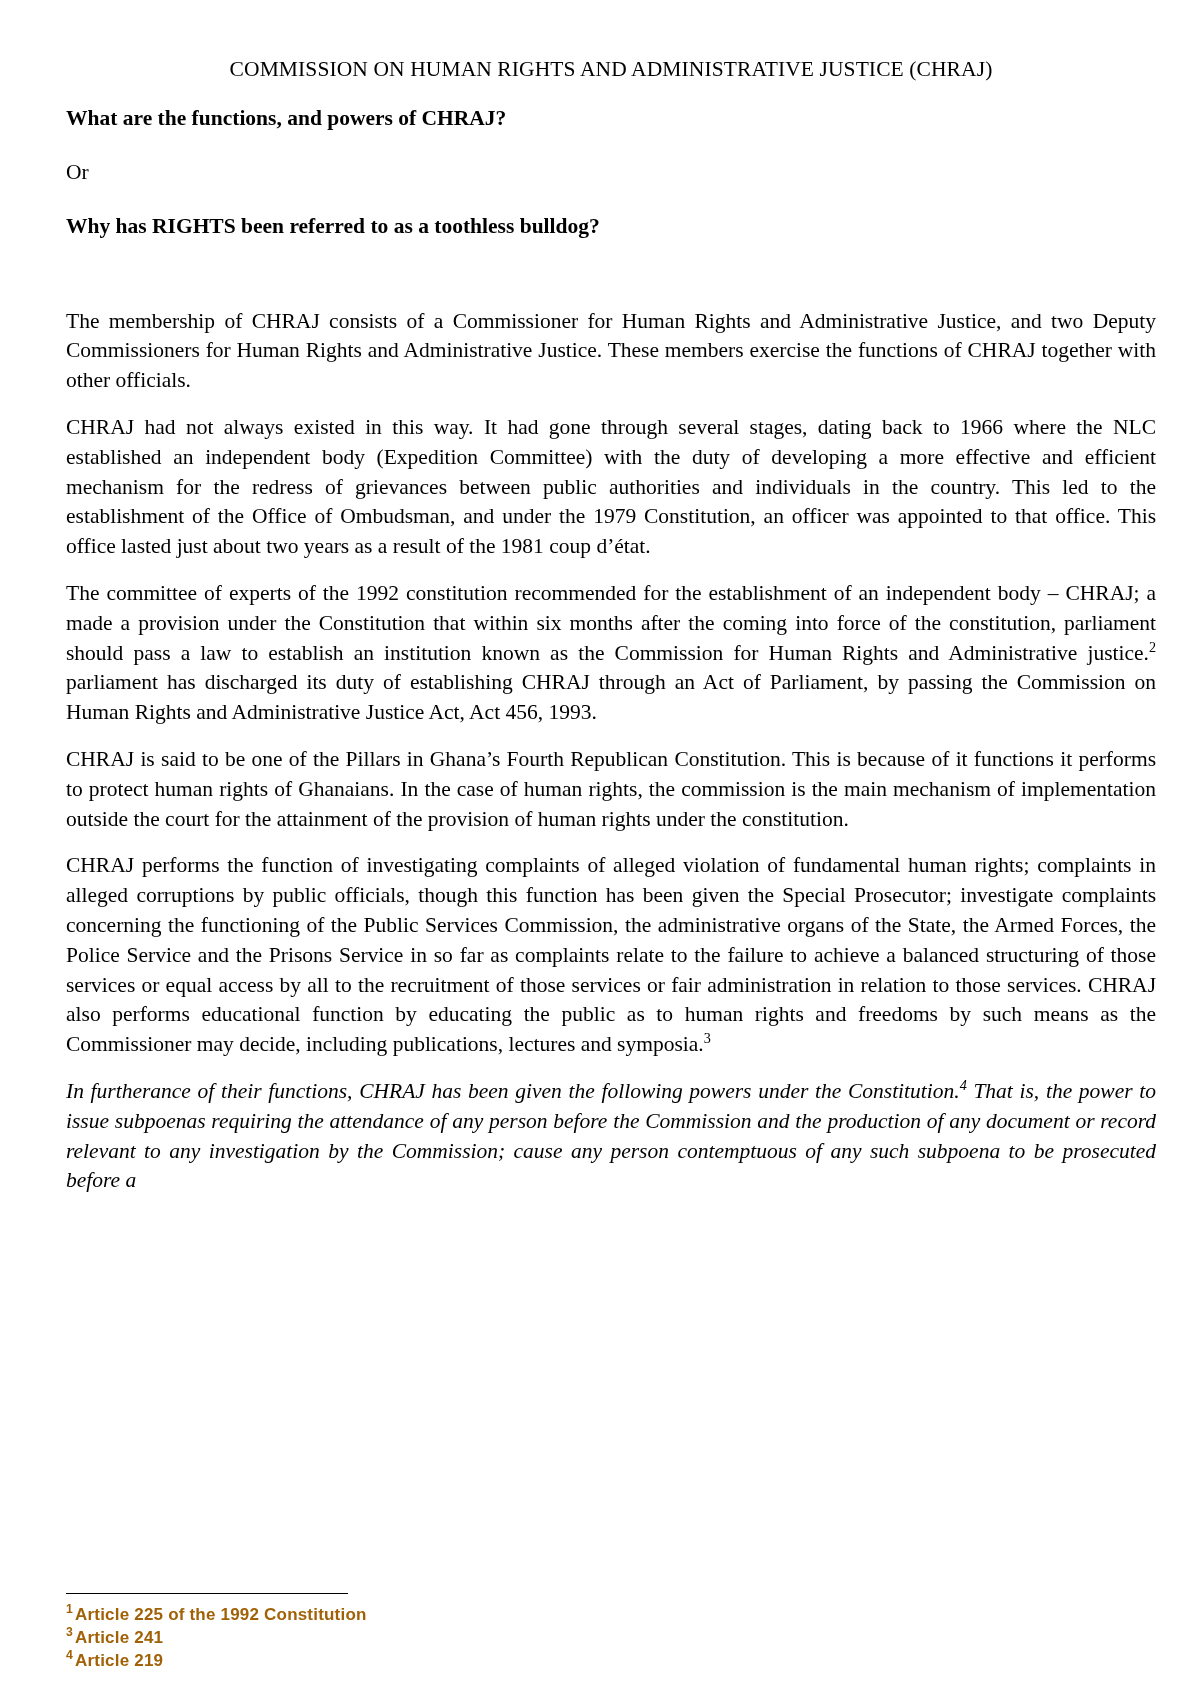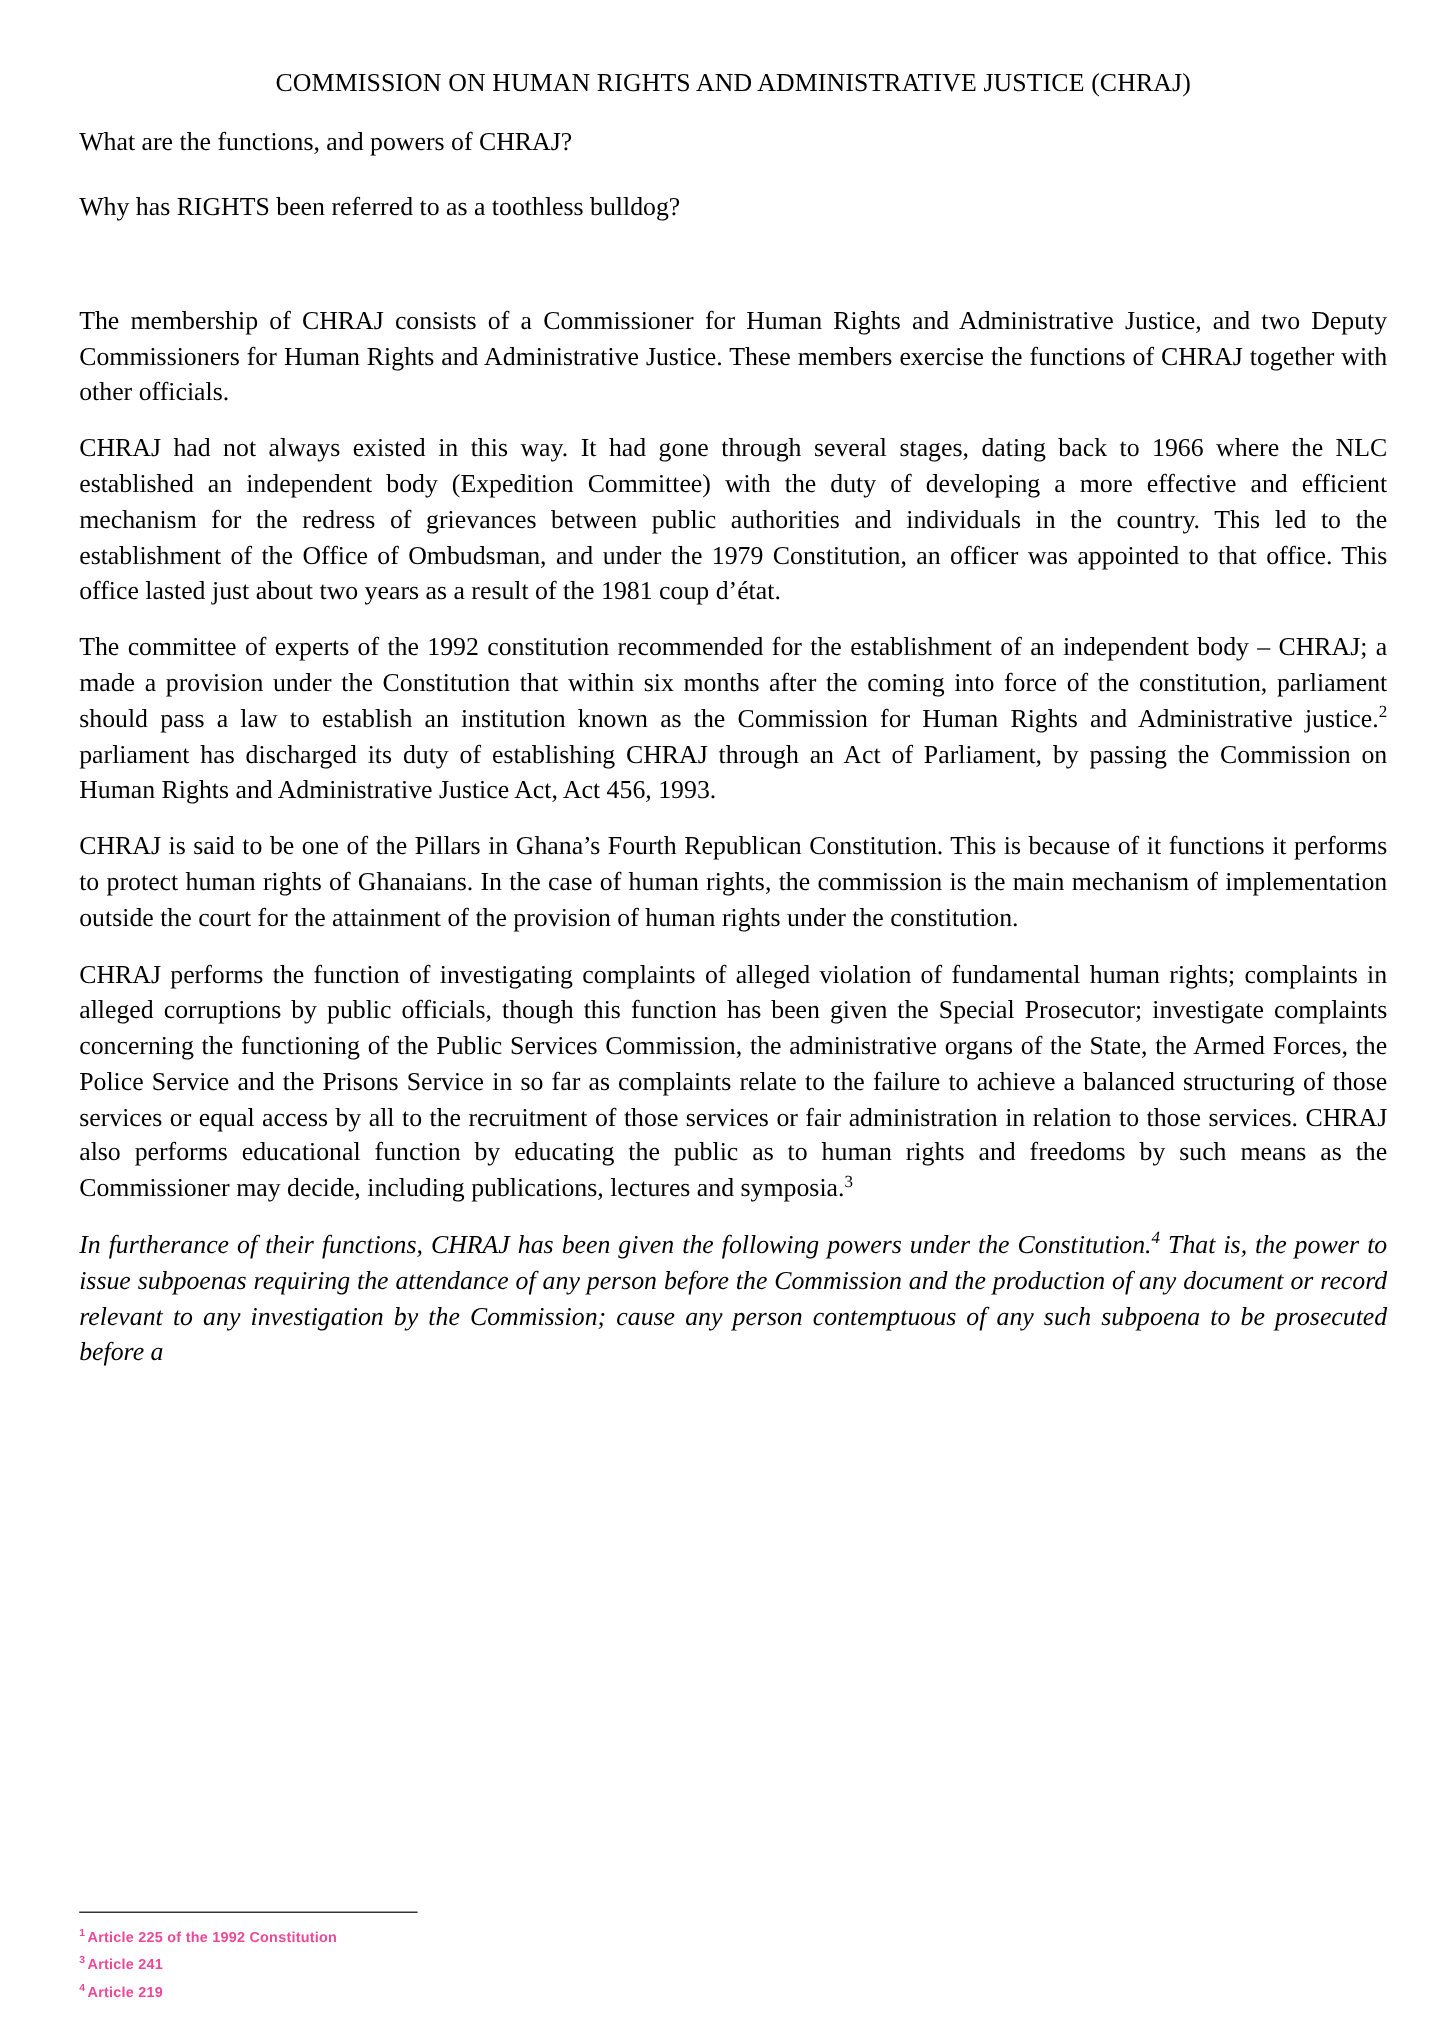--- a/index.html
+++ b/index.html
@@ -20,21 +20,21 @@
   }
   .doc-title {
     text-align: center;
     font-size: 21.5px;
     line-height: 1.25;
     letter-spacing: 0.1px;
     margin: 0 0 22px 0;
     white-space: nowrap;
   }
   .q-heading {
-    font-weight: normal;
+    font-weight: bold;
     font-size: 21.5px;
     line-height: 1.3;
     margin: 12px 0 26px 0;
   }
   .q-plain {
     font-size: 21.5px;
     line-height: 1.3;
     margin: 0 0 26px 0;
   }
   .spacer-gap {
@@ -65,41 +65,42 @@
   }
   .footnote-rule {
     width: 282px;
     height: 0;
     border-top: 1.4px solid #000000;
     margin: 0 0 9px 0;
   }
   .footnote-item {
     font-family: "Liberation Sans", "DejaVu Sans", sans-serif;
     font-weight: bold;
-    font-size: 12px;
+    font-size: 17px;
     line-height: 23px;
     letter-spacing: 0.2px;
-    color: #ec4899;
+    color: #a16207;
   }
   .footnote-item sup {
     font-size: 0.72em;
     vertical-align: super;
     line-height: 0;
     margin-right: 2px;
   }
 </style>
 </head>
 <body>
 
 <div class="page">
 
   <div class="doc-title">COMMISSION ON HUMAN RIGHTS AND ADMINISTRATIVE JUSTICE (CHRAJ)</div>
 
   <div class="q-heading">What are the functions, and powers of CHRAJ?</div>
 
+  <div class="q-plain">Or</div>
 
   <div class="q-heading">Why has RIGHTS been referred to as a toothless bulldog?</div>
 
   <div class="spacer-gap"></div>
 
 
   <p class="body-par"><span>The membership of CHRAJ consists of a Commissioner for Human Rights and Administrative Justice, and two Deputy Commissioners for Human Rights and Administrative Justice. These members exercise the functions of CHRAJ together with other officials.</span></p>
 
   <p class="body-par"><span>CHRAJ had not always existed in this way. It had gone through several stages, dating back to 1966 where the NLC established an independent body (Expedition Committee) with the duty of developing a more effective and efficient mechanism for the redress of grievances between public authorities and individuals in the country. This led to the establishment of the Office of Ombudsman, and under the 1979 Constitution, an officer was appointed to that office. This office lasted just about two years as a result of the 1981 coup d’état.</span></p>
 

